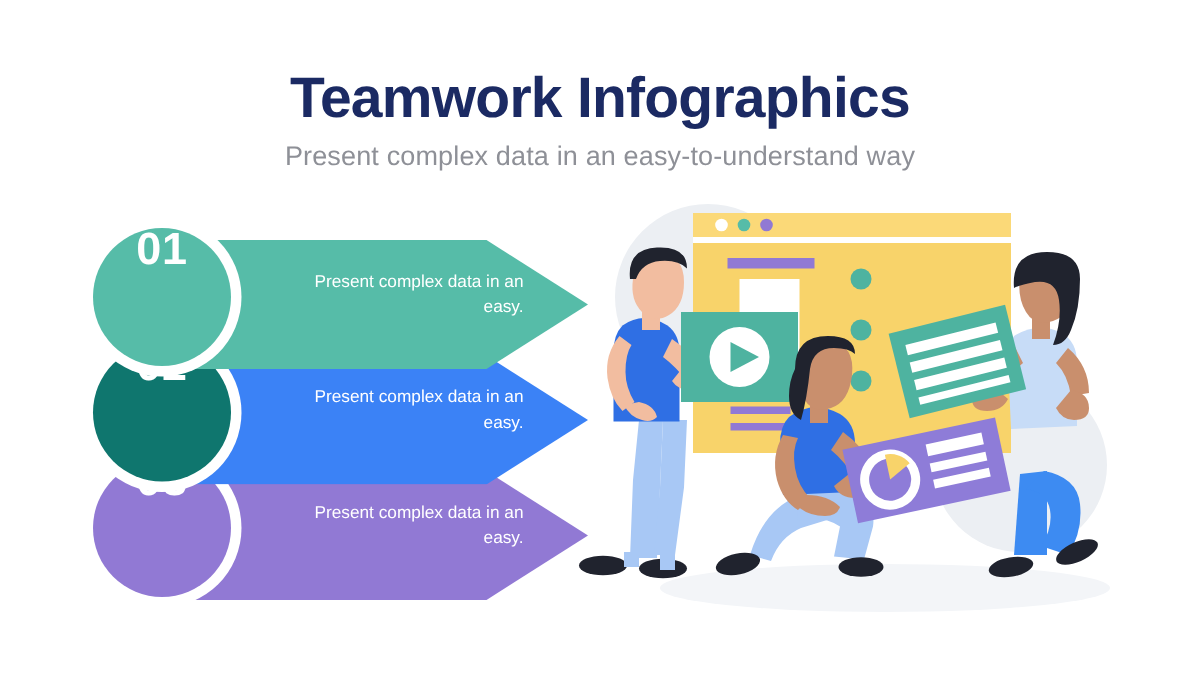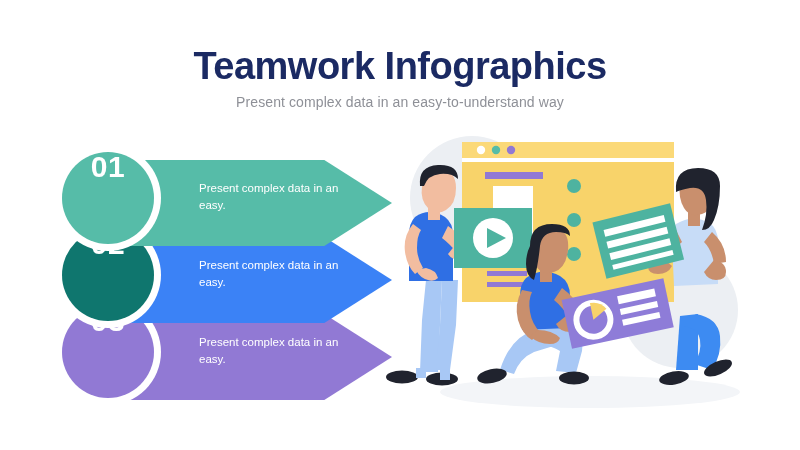--- a/index.html
+++ b/index.html
@@ -34,21 +34,21 @@
   #page-title {
     font-size: 38px;
     font-weight: bold;
     color: #1b2a63;
     letter-spacing: -0.5px;
     line-height: 1.1;
     margin: 0;
     font-family: "Liberation Sans", sans-serif;
   }
   #page-subtitle {
-    font-size: 14px;
+    font-size: 18px;
     color: #8e9097;
     margin-top: 6px;
     letter-spacing: 0.1px;
     font-family: "Liberation Sans", sans-serif;
   }
 
   
   #steps {
     position: absolute;
     left: 62px;
@@ -94,20 +94,21 @@
   }
   .step-text {
     position: absolute;
     left: 137px;
     top: 30px;
     width: 150px;
     color: #ffffff;
     font-size: 11.5px;
     line-height: 1.45;
     z-index: 5;
+    text-align: right;
   }
 
   
   #illustration {
     position: absolute;
     left: 380px;
     top: 120px;
     width: 420px;
     height: 310px;
   }

